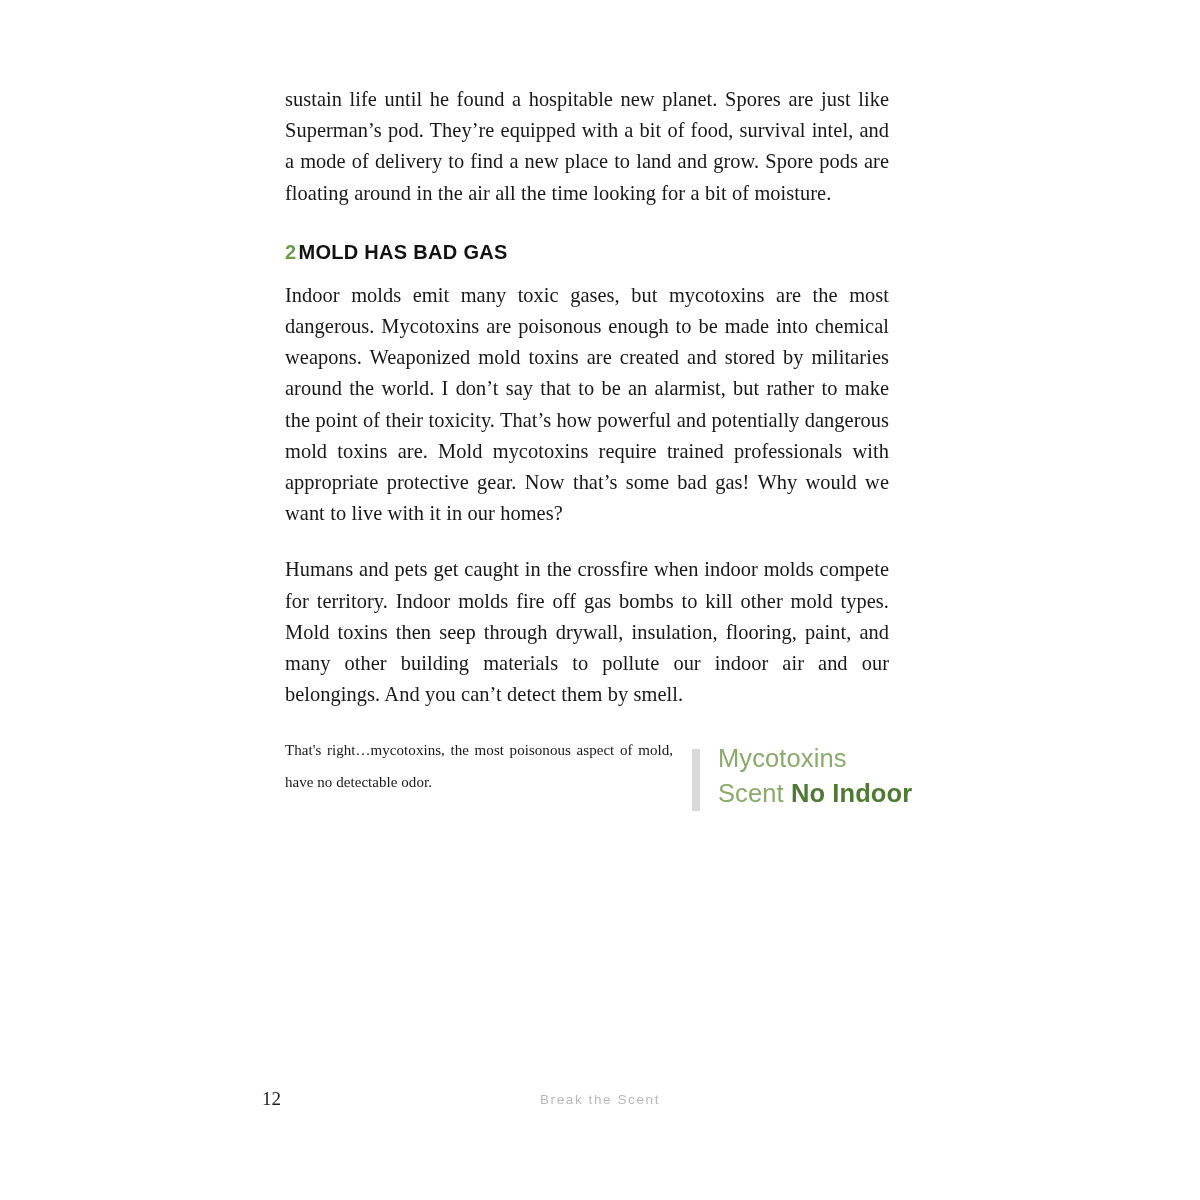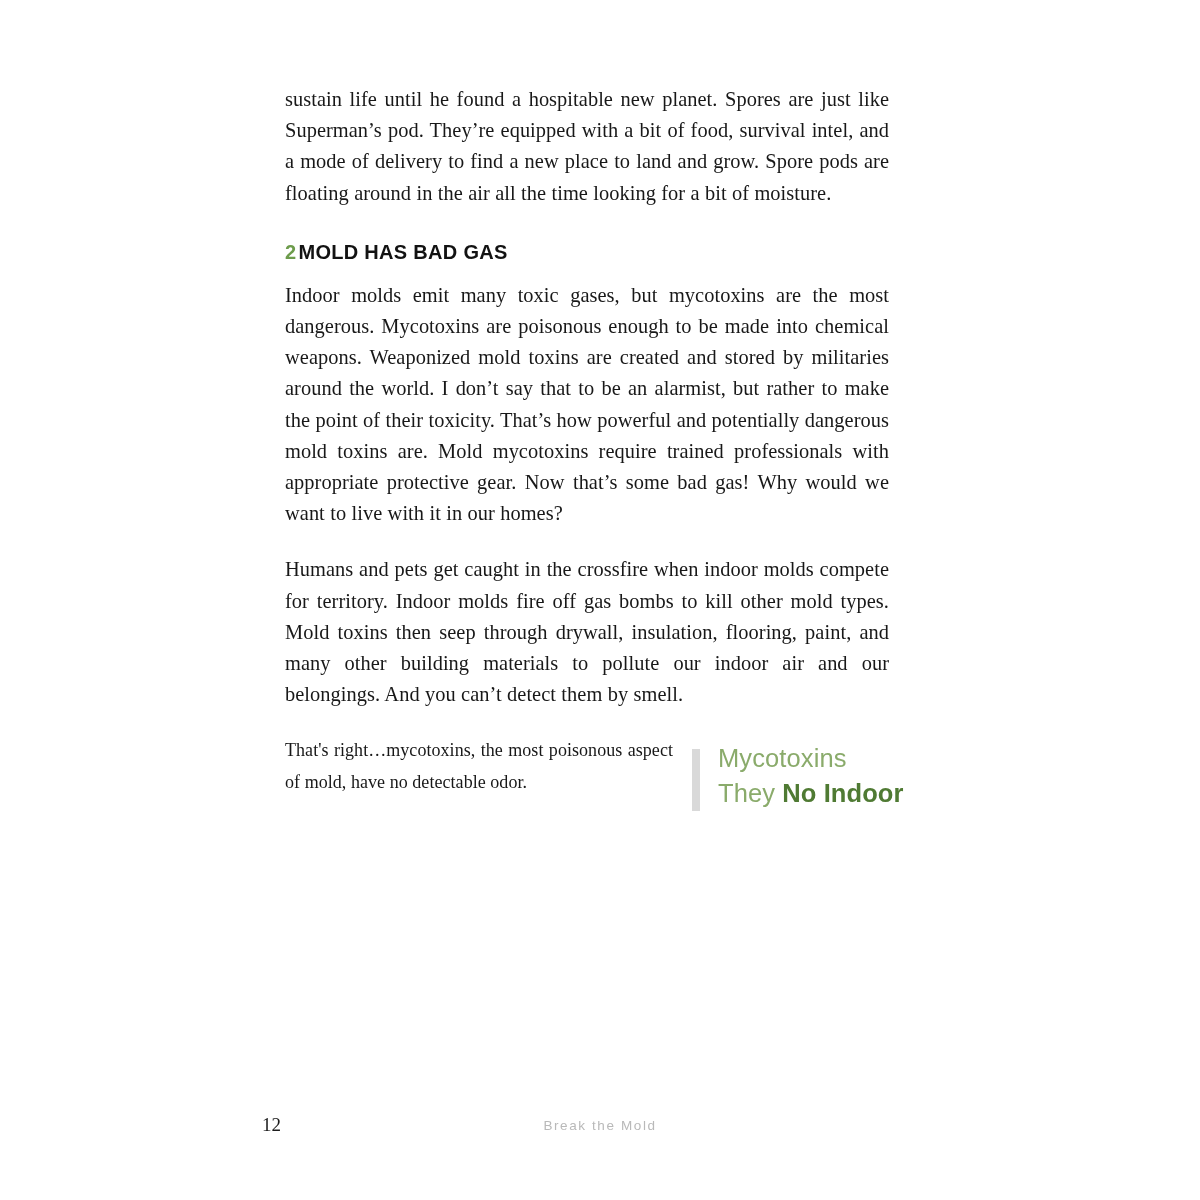--- a/index.html
+++ b/index.html
@@ -57,21 +57,21 @@
 
   
   .quote-row {
     position: relative;
     margin: 0 0 25px 0;
     min-height: 100px;
   }
   .quote-row .flow {
     width: 388px;
     margin: 0;
-    font-size: 18px;
+    font-size: 15px;
     line-height: 31.2px;
     text-align: justify;
     letter-spacing: 0.05px;
     color: #181818;
   }
   .callout {
     position: absolute;
     left: 407px;
     top: 6px;
     display: flex;
@@ -96,21 +96,21 @@
   }
   .callout-text .emph {
     color: #4f7a33;
     font-weight: bold;
   }
 
   
   .footer {
     position: absolute;
     left: 0;
-    top: 1114px;
+    top: 1088px;
     width: 1200px;
     height: 30px;
   }
   .folio {
     position: absolute;
     left: 262px;
     top: 0;
     font-family: "Liberation Serif", "DejaVu Serif", serif;
     font-size: 19px;
     color: #1c1c1c;
@@ -145,26 +145,26 @@
 
     <p class="body">Humans and pets get caught in the crossfire when indoor molds compete for territory. Indoor molds fire off gas bombs to kill other mold types. Mold toxins then seep through drywall, insulation, flooring, paint, and many other building materials to pollute our indoor air and our belongings. And you can’t detect them by smell.</p>
 
     <div class="quote-row">
       <p class="flow">That's right…mycotoxins, the most poisonous aspect of mold, have no detectable odor.</p>
 
       <div class="callout">
         <div class="callout-rule"></div>
         <div class="callout-text">
           <span>Mycotoxins</span><br>
-          <span>They </span><span class="emph">No Indoor</span>
+          <span>Scent </span><span class="emph">No Indoor</span>
         </div>
       </div>
     </div>
 
 
   </div>
 
   <div class="footer">
     <div class="folio">12</div>
-    <div class="running-head">Break the Mold</div>
+    <div class="running-head">Break the Scent</div>
   </div>
 
 </div>
 
 </body></html>

